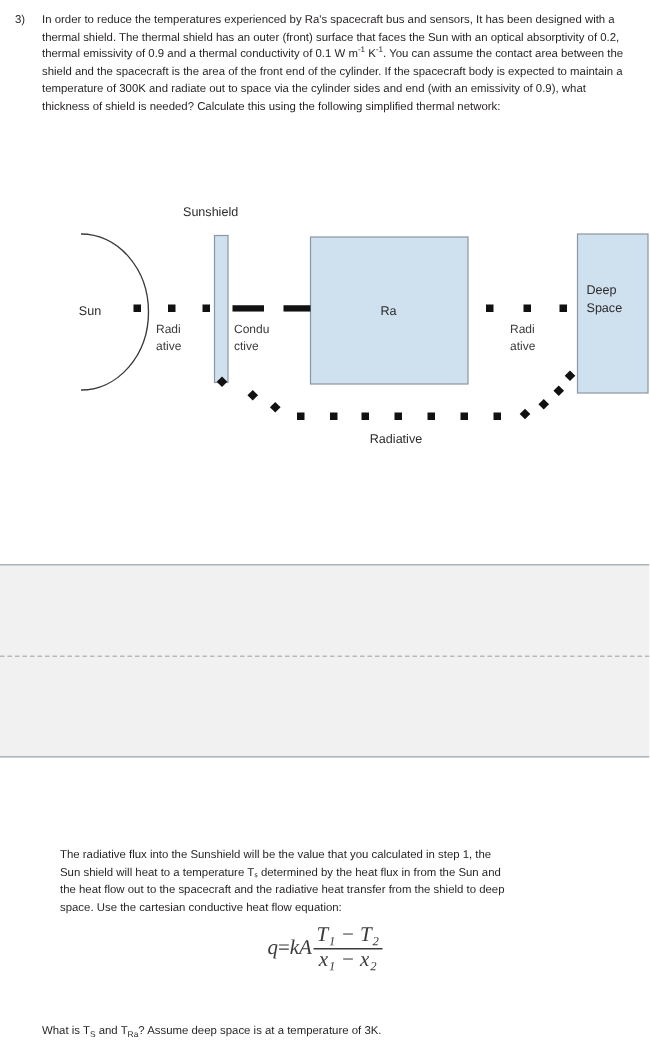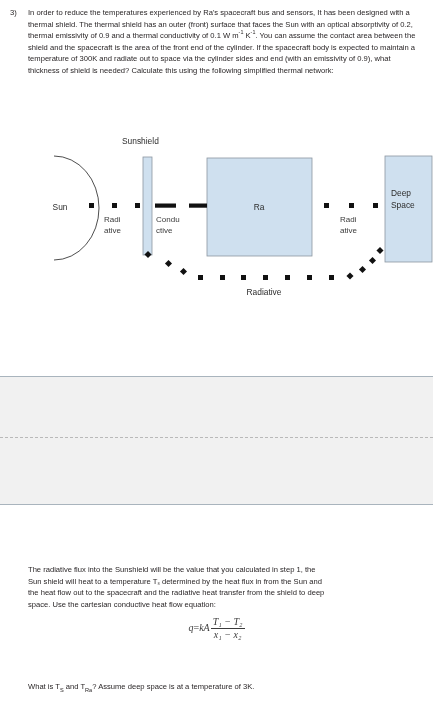--- a/index.html
+++ b/index.html
@@ -87,41 +87,41 @@
     left: 0;
     right: 0;
     top: 60px;
     height: 0;
     border-top: 1px dashed #b9b9b9;
   }
 
   
   .lower-text {
     position: absolute;
-    left: 0;
+    left: 12px;
     top: 564px;
     width: 353px;
     padding: 0 28px 0 28px;
     box-sizing: border-box;
     font-size: 7.6px;
     line-height: 11.6px;
     color: #231f20;
   }
   .equation {
     position: absolute;
     left: 0;
     top: 617px;
     width: 433px;
     text-align: center;
     font-family: "Liberation Serif", serif;
     color: #3b3b3b;
   }
   .eq-inner {
     display: inline-block;
-    font-size: 10px;
+    font-size: 14px;
     font-style: italic;
     line-height: 1;
     white-space: nowrap;
   }
   .eq-inner .op { font-style: normal; }
   .frac {
     display: inline-block;
     vertical-align: middle;
     text-align: center;
     margin-left: 1px;

